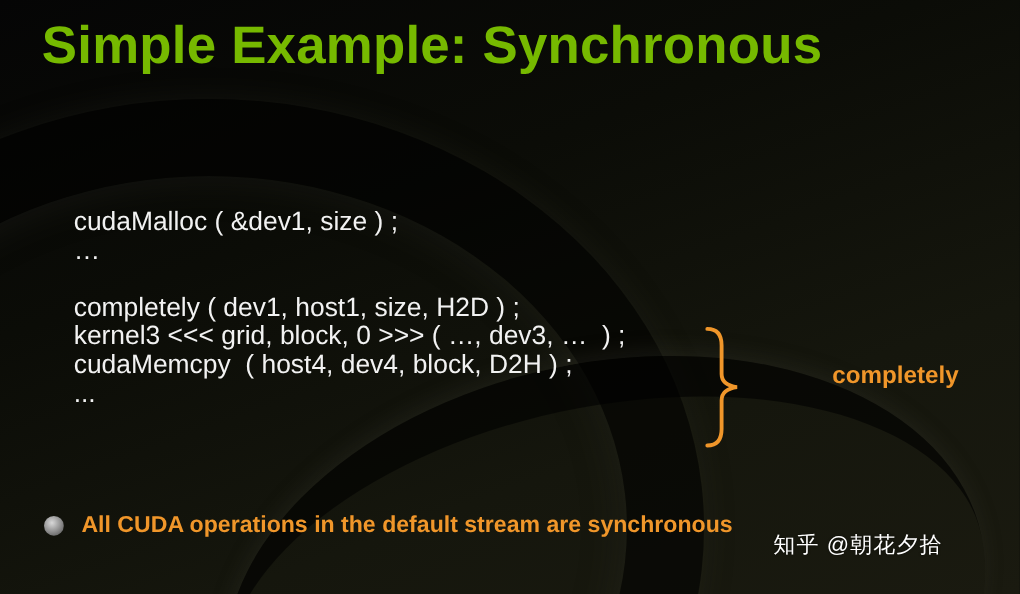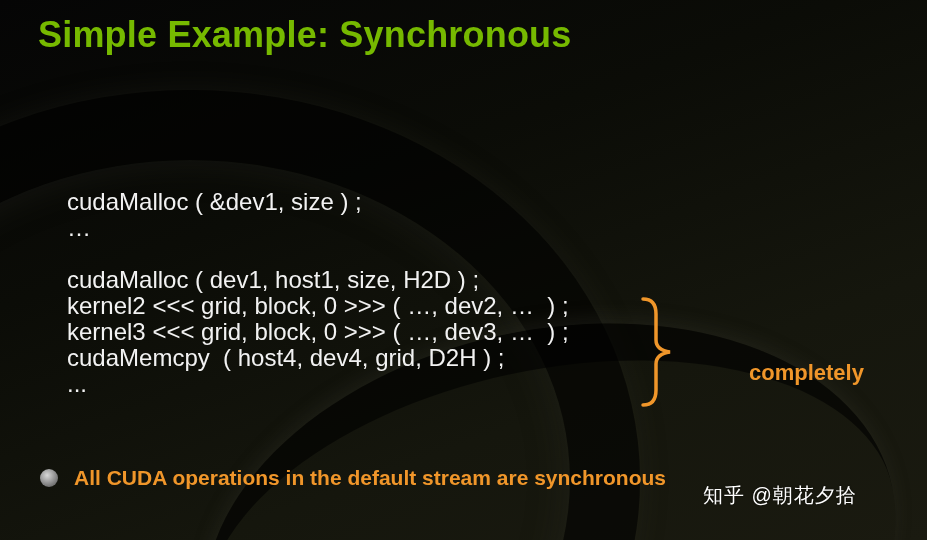--- a/index.html
+++ b/index.html
@@ -26,37 +26,36 @@
     box-shadow: inset 0 0 40px rgba(60,60,50,0.25), 0 0 30px rgba(60,60,50,0.18);
   }
   .swoosh.s2 {
     left: 200px; top: 330px; width: 700px; height: 420px;
     border-top: 40px solid rgba(0,0,0,0.6);
     transform: rotate(-12deg);
     box-shadow: 0 -6px 18px rgba(70,70,60,0.22);
   }
   .title {
     position: absolute; left: 38px; top: 14px;
-    font-size: 36px; font-weight: bold; color: #76b900;
+    font-size: 48px; font-weight: bold; color: #76b900;
     letter-spacing: 0.2px;
   }
   .code {
     position: absolute; left: 67px; top: 189px;
     color: #f2f2f2; font-size: 24px; line-height: 26px;
   }
   .code .line { white-space: pre; height: 26px; }
   .code .gap { height: 26px; }
   .brace {
     position: absolute; left: 640px; top: 296px; width: 36px; height: 112px;
   }
   .note {
-    position: absolute; left: 749px; top: 326px; width: 172px;
-    color: #f0962a; font-size: 22px; font-weight: bold; text-align: left;
+    position: absolute; left: 728px; top: 326px; width: 172px;
+    color: #f0962a; font-size: 22px; font-weight: bold; text-align: center;
     line-height: 29px;
-    margin-top: 32px;
   }
   .bullet-row {
     position: absolute; left: 40px; top: 466px;
     display: flex; align-items: center;
   }
   .bullet-dot {
     width: 18px; height: 18px; border-radius: 50%;
     background: radial-gradient(circle at 40% 35%, #d8d8d8 0%, #8a8a8a 55%, #4a4a4a 100%);
     margin-right: 16px;
   }
@@ -75,24 +74,23 @@
 <div class="slide">
   <div class="swoosh s1"></div>
   <div class="swoosh s2"></div>
 
   <div class="title">Simple Example: Synchronous</div>
 
   <div class="code">
     <div class="line">cudaMalloc ( &amp;dev1, size ) ;</div>
     <div class="line">…</div>
     <div class="gap"></div>
-    <div class="line">cudaMalloc ( dev1, host1, size, H2D ) ;</div>
-    <div class="line">kernel2 &lt;&lt;&lt; grid, block, 0 &gt;&gt;&gt; ( …, dev2, …  ) ;</div>
+    <div class="line">completely ( dev1, host1, size, H2D ) ;</div>
     <div class="line">kernel3 &lt;&lt;&lt; grid, block, 0 &gt;&gt;&gt; ( …, dev3, …  ) ;</div>
-    <div class="line">cudaMemcpy  ( host4, dev4, grid, D2H ) ;</div>
+    <div class="line">cudaMemcpy  ( host4, dev4, block, D2H ) ;</div>
     <div class="line">...</div>
   </div>
 
   <svg class="brace" viewBox="0 0 36 112">
     <path d="M3,3 Q16,3 16,18 L16,44 Q16,54 30,56 Q16,58 16,68 L16,94 Q16,109 3,109" fill="none" stroke="#f0962a" stroke-width="3.5" stroke-linecap="round"></path>
   </svg>
 
   <div class="note">
     <div>completely</div>
   </div>

